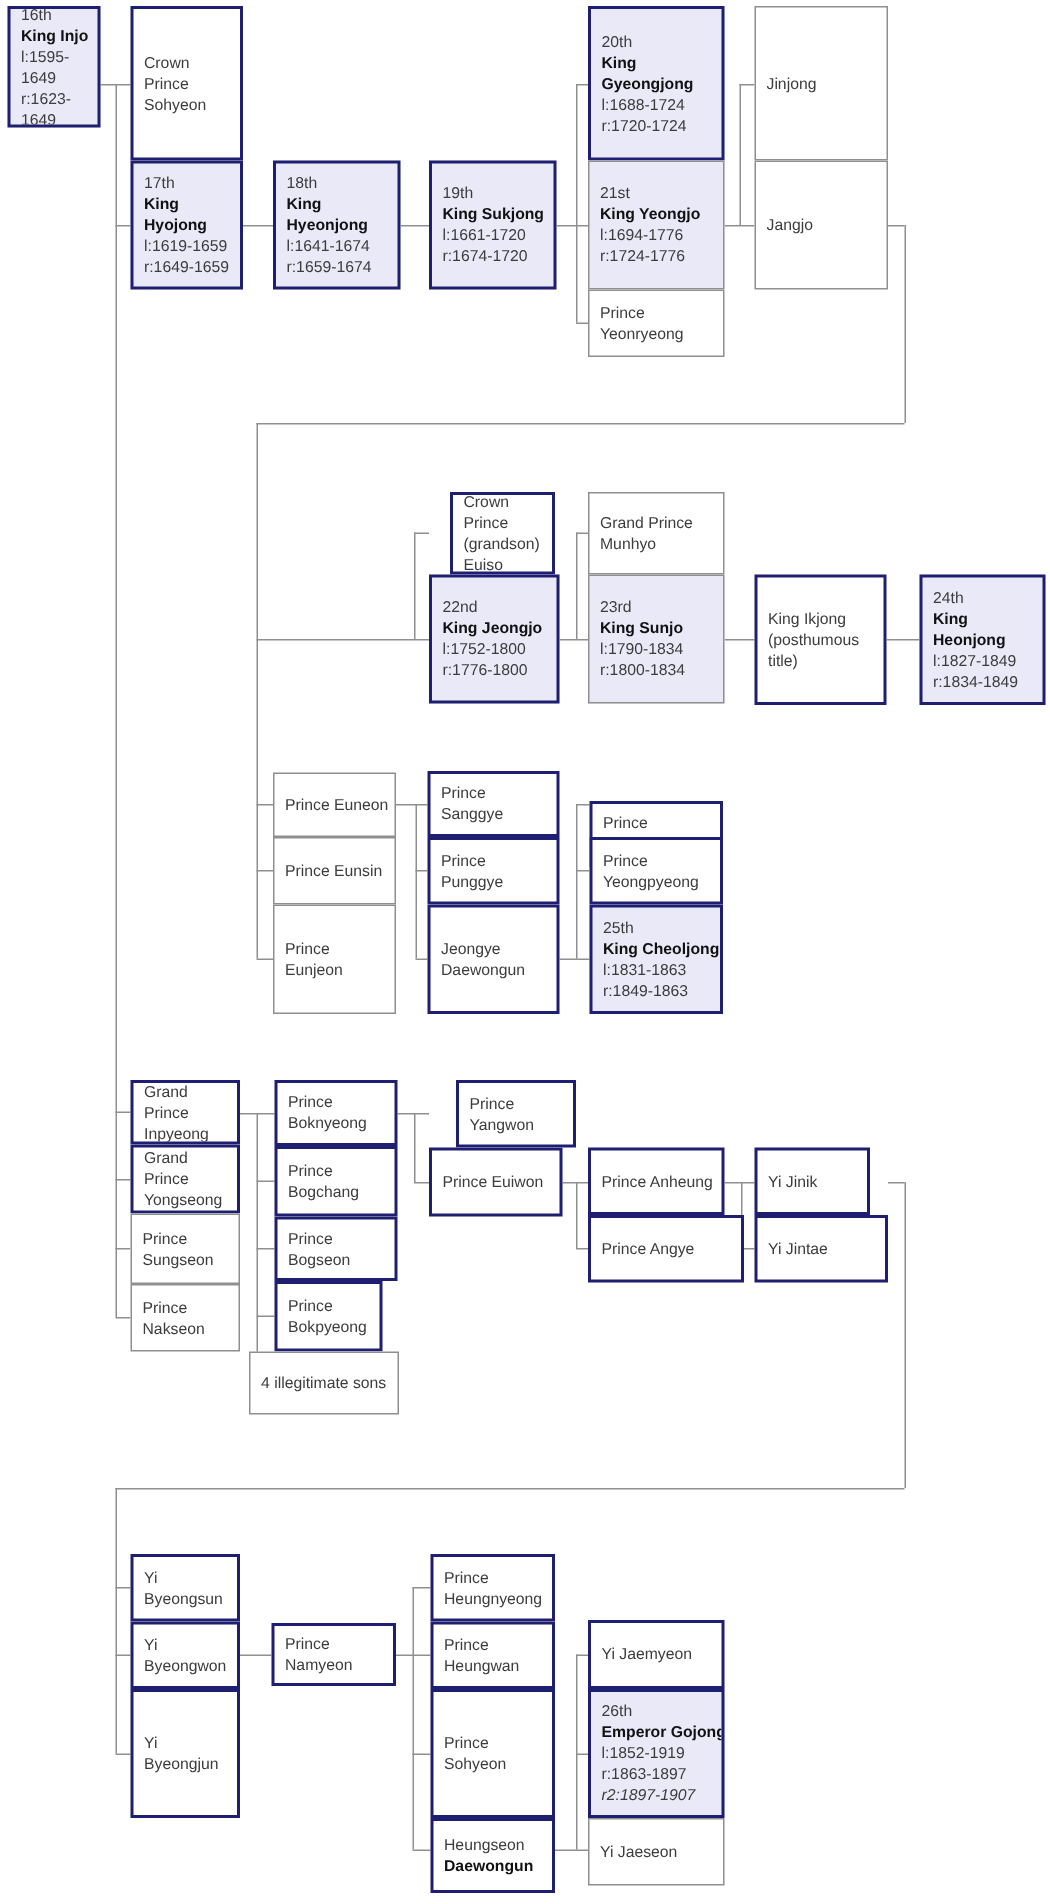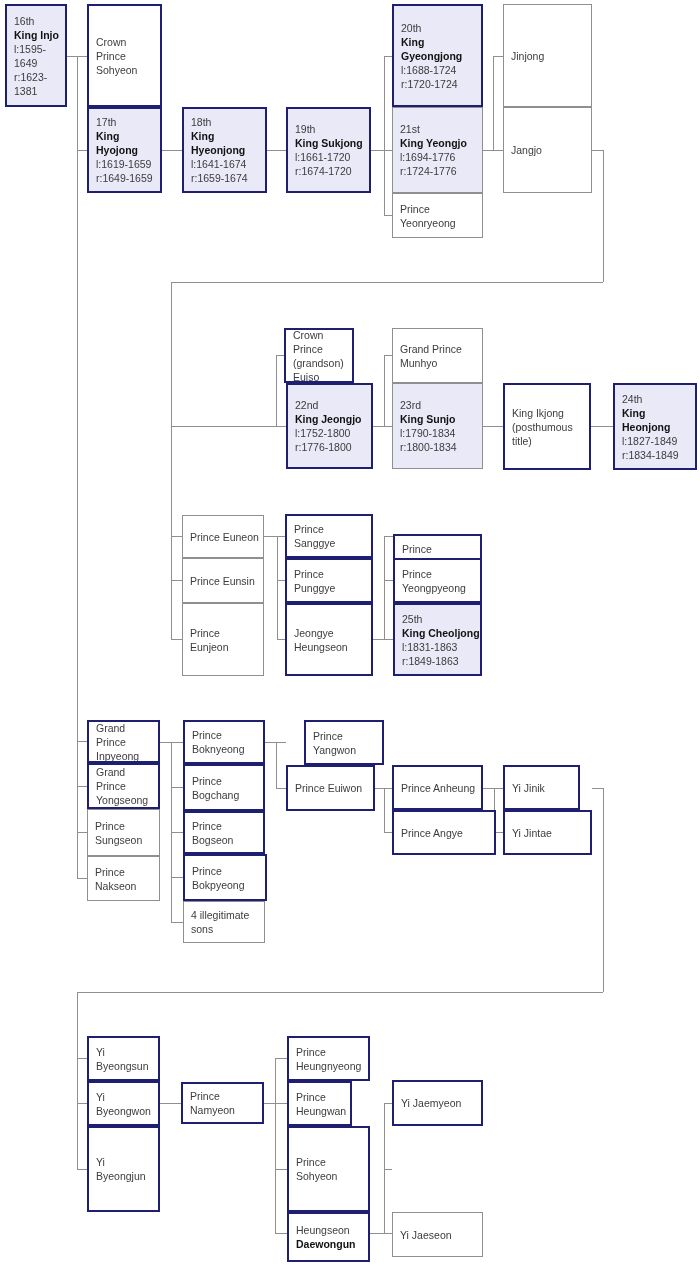--- a/index.html
+++ b/index.html
@@ -94,25 +94,25 @@
   <div class="hl" style="left:264px;top:1103px;width:23px"></div>
   <div class="vl" style="left:275px;top:1058px;height:175px"></div>
   <div class="hl" style="left:275px;top:1058px;width:12px"></div>
   <div class="hl" style="left:275px;top:1169px;width:12px"></div>
   <div class="hl" style="left:275px;top:1233px;width:12px"></div>
   <div class="hl" style="left:370px;top:1233px;width:22px"></div>
   <div class="vl" style="left:384px;top:1103px;height:130px"></div>
   <div class="hl" style="left:384px;top:1103px;width:8px"></div>
   <div class="hl" style="left:384px;top:1169px;width:8px"></div>
 
-  <div class="b navy lav" style="left:5px;top:4px;width:62px;height:103px">
+  <div class="b navy lav" style="left:5px;top:4px;width:62px;height:81px">
     <div class="t">16th</div>
     <div class="t bold nw">King Injo</div>
     <div class="t">l:1595-1649</div>
-    <div class="t">r:1623-1381</div>
+    <div class="t">r:1623-1649</div>
   </div>
 
   <div class="b navy" style="left:87px;top:4px;width:75px;height:103px">
     <div class="t">Crown Prince Sohyeon</div>
   </div>
   <div class="b navy lav" style="left:87px;top:107px;width:75px;height:86px">
     <div class="t">17th</div>
     <div class="t bold">King Hyojong</div>
     <div class="t">l:1619-1659</div>
     <div class="t">r:1649-1659</div>
@@ -144,21 +144,21 @@
   <div class="b gray" style="left:392px;top:193px;width:91px;height:45px">
     <div class="t">Prince Yeonryeong</div>
   </div>
   <div class="b gray" style="left:503px;top:4px;width:89px;height:103px">
     <div class="t">Jinjong</div>
   </div>
   <div class="b gray" style="left:503px;top:107px;width:89px;height:86px">
     <div class="t">Jangjo</div>
   </div>
 
-  <div class="b navy" style="left:284px;top:328px;width:70px;height:55px">
+  <div class="b navy" style="left:300px;top:328px;width:70px;height:55px">
     <div class="t">Crown Prince (grandson) Euiso</div>
   </div>
   <div class="b navy lav" style="left:286px;top:383px;width:87px;height:86px">
     <div class="t">22nd</div>
     <div class="t bold nw">King Jeongjo</div>
     <div class="t">l:1752-1800</div>
     <div class="t">r:1776-1800</div>
   </div>
   <div class="b gray" style="left:392px;top:328px;width:91px;height:55px">
     <div class="t">Grand Prince Munhyo</div>
@@ -188,21 +188,21 @@
   <div class="b gray" style="left:182px;top:603px;width:82px;height:73px">
     <div class="t">Prince Eunjeon</div>
   </div>
   <div class="b navy" style="left:285px;top:514px;width:88px;height:44px">
     <div class="t">Prince Sanggye</div>
   </div>
   <div class="b navy" style="left:285px;top:558px;width:88px;height:45px">
     <div class="t">Prince Punggye</div>
   </div>
   <div class="b navy" style="left:285px;top:603px;width:88px;height:73px">
-    <div class="t">Jeongye Heungseon</div>
+    <div class="t">Jeongye Daewongun</div>
   </div>
   <div class="b navy" style="left:393px;top:534px;width:89px;height:44px">
     <div class="t">Prince Hoepyeong</div>
   </div>
   <div class="b navy" style="left:393px;top:558px;width:89px;height:45px">
     <div class="t">Prince Yeongpyeong</div>
   </div>
   <div class="b navy lav" style="left:393px;top:603px;width:89px;height:73px">
     <div class="t">25th</div>
     <div class="t bold nw">King Cheoljong</div>
@@ -224,24 +224,24 @@
   </div>
   <div class="b navy" style="left:183px;top:720px;width:82px;height:44px">
     <div class="t">Prince Boknyeong</div>
   </div>
   <div class="b navy" style="left:183px;top:764px;width:82px;height:47px">
     <div class="t">Prince Bogchang</div>
   </div>
   <div class="b navy" style="left:183px;top:811px;width:82px;height:43px">
     <div class="t">Prince Bogseon</div>
   </div>
-  <div class="b navy" style="left:183px;top:854px;width:84px;height:47px">
+  <div class="b navy" style="left:183px;top:854px;width:72px;height:47px">
     <div class="t">Prince Bokpyeong</div>
   </div>
-  <div class="b gray" style="left:183px;top:901px;width:82px;height:42px">
+  <div class="b gray" style="left:166px;top:901px;width:100px;height:42px">
     <div class="t">4 illegitimate sons</div>
   </div>
   <div class="b navy" style="left:304px;top:720px;width:80px;height:45px">
     <div class="t">Prince Yangwon</div>
   </div>
   <div class="b navy" style="left:286px;top:765px;width:89px;height:46px">
     <div class="t">Prince Euiwon</div>
   </div>
   <div class="b navy" style="left:392px;top:765px;width:91px;height:45px">
     <div class="t">Prince Anheung</div>
@@ -264,30 +264,37 @@
   </div>
   <div class="b navy" style="left:87px;top:1126px;width:73px;height:86px">
     <div class="t">Yi Byeongjun</div>
   </div>
   <div class="b navy" style="left:181px;top:1082px;width:83px;height:42px">
     <div class="t">Prince Namyeon</div>
   </div>
   <div class="b navy" style="left:287px;top:1036px;width:83px;height:45px">
     <div class="t">Prince Heungnyeong</div>
   </div>
-  <div class="b navy" style="left:287px;top:1081px;width:65px;height:45px">
+  <div class="b navy" style="left:287px;top:1081px;width:83px;height:45px">
     <div class="t">Prince Heungwan</div>
   </div>
   <div class="b navy" style="left:287px;top:1126px;width:83px;height:86px">
     <div class="t">Prince Sohyeon</div>
   </div>
   <div class="b navy" style="left:287px;top:1212px;width:83px;height:50px">
     <div class="t">Heungseon</div>
     <div class="t bold">Daewongun</div>
   </div>
   <div class="b navy" style="left:392px;top:1080px;width:91px;height:46px">
     <div class="t">Yi Jaemyeon</div>
   </div>
+  <div class="b navy lav" style="left:392px;top:1126px;width:91px;height:86px">
+    <div class="t">26th</div>
+    <div class="t bold nw">Emperor Gojong</div>
+    <div class="t">l:1852-1919</div>
+    <div class="t">r:1863-1897</div>
+    <div class="t it">r2:1897-1907</div>
+  </div>
   <div class="b gray" style="left:392px;top:1212px;width:91px;height:45px">
     <div class="t">Yi Jaeseon</div>
   </div>
 
 </div>
 
 </body></html>

